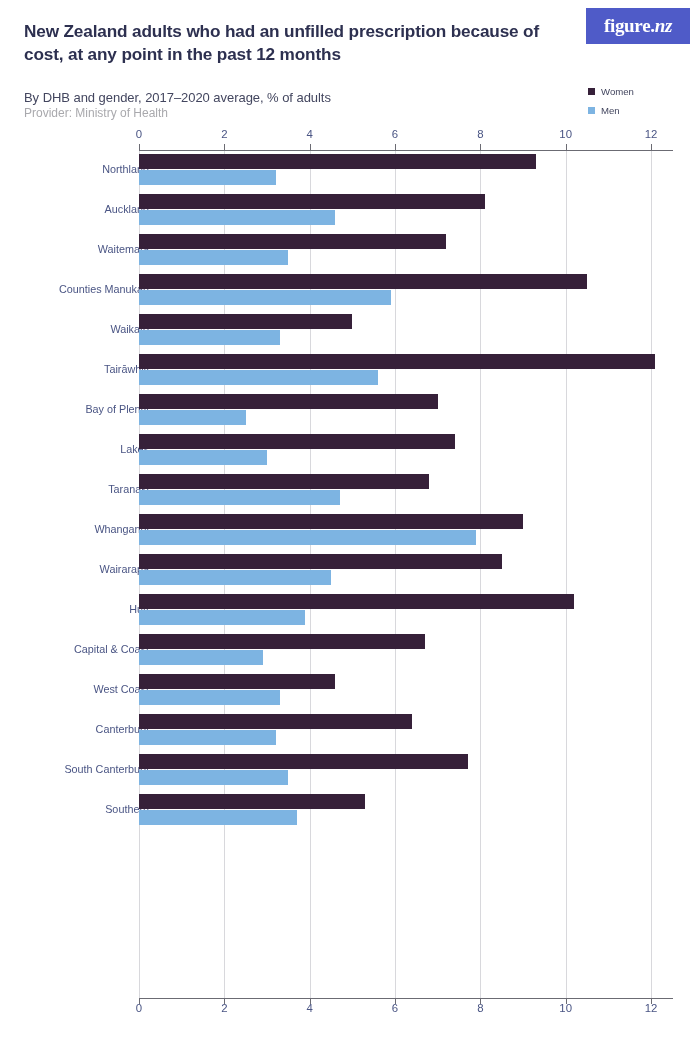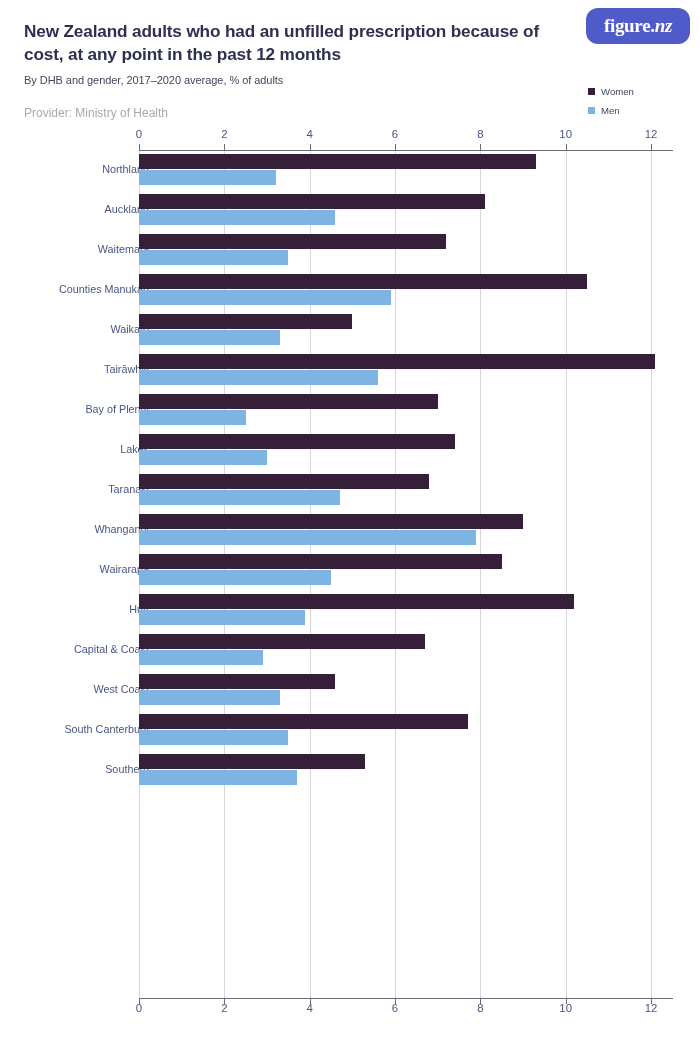--- a/index.html
+++ b/index.html
@@ -34,23 +34,23 @@
     width: 520px;
     font-size: 17.2px;
     font-weight: bold;
     line-height: 23px;
     color: #2d3050;
     letter-spacing: -0.15px;
   }
   .subtitle {
     position: absolute;
     left: 24px;
-    top: 74px;
+    top: 90px;
     width: 520px;
-    font-size: 11px;
+    font-size: 13px;
     font-weight: normal;
     color: #43465f;
     letter-spacing: -0.05px;
   }
   .provider {
     position: absolute;
     left: 24px;
     top: 106px;
     font-size: 12px;
     color: #a9a9ad;
@@ -60,21 +60,20 @@
   .logo {
     position: absolute;
     right: 10px;
     top: 8px;
     width: 104px;
     height: 36px;
     background: #4f5bc8;
     display: flex;
     align-items: center;
     justify-content: center;
-    border-radius: 12px;
   }
   .logo-text {
     color: #ffffff;
     font-family: "Liberation Serif", serif;
     font-weight: bold;
     font-size: 19px;
     letter-spacing: -0.3px;
   }
   .logo-text .nz {
     font-style: italic;
@@ -332,20 +331,25 @@
           <div class="row-label">Capital &amp; Coast</div>
           <div class="bar women" style="width: 285.867px; background: rgb(54, 32, 57);"></div>
           <div class="bar men" style="width: 123.733px; background: rgb(125, 180, 226);"></div>
         </div>
         <div class="row">
           <div class="row-label">West Coast</div>
           <div class="bar women" style="width: 196.267px; background: rgb(54, 32, 57);"></div>
           <div class="bar men" style="width: 140.8px; background: rgb(125, 180, 226);"></div>
         </div>
         <div class="row">
+          <div class="row-label">Canterbury</div>
+          <div class="bar women" style="width: 273.067px; background: rgb(54, 32, 57);"></div>
+          <div class="bar men" style="width: 136.533px; background: rgb(125, 180, 226);"></div>
+        </div>
+        <div class="row">
           <div class="row-label">South Canterbury</div>
           <div class="bar women" style="width: 328.533px; background: rgb(54, 32, 57);"></div>
           <div class="bar men" style="width: 149.333px; background: rgb(125, 180, 226);"></div>
         </div>
         <div class="row">
           <div class="row-label">Southern</div>
           <div class="bar women" style="width: 226.133px; background: rgb(54, 32, 57);"></div>
           <div class="bar men" style="width: 157.867px; background: rgb(125, 180, 226);"></div>
         </div>
       </div>

